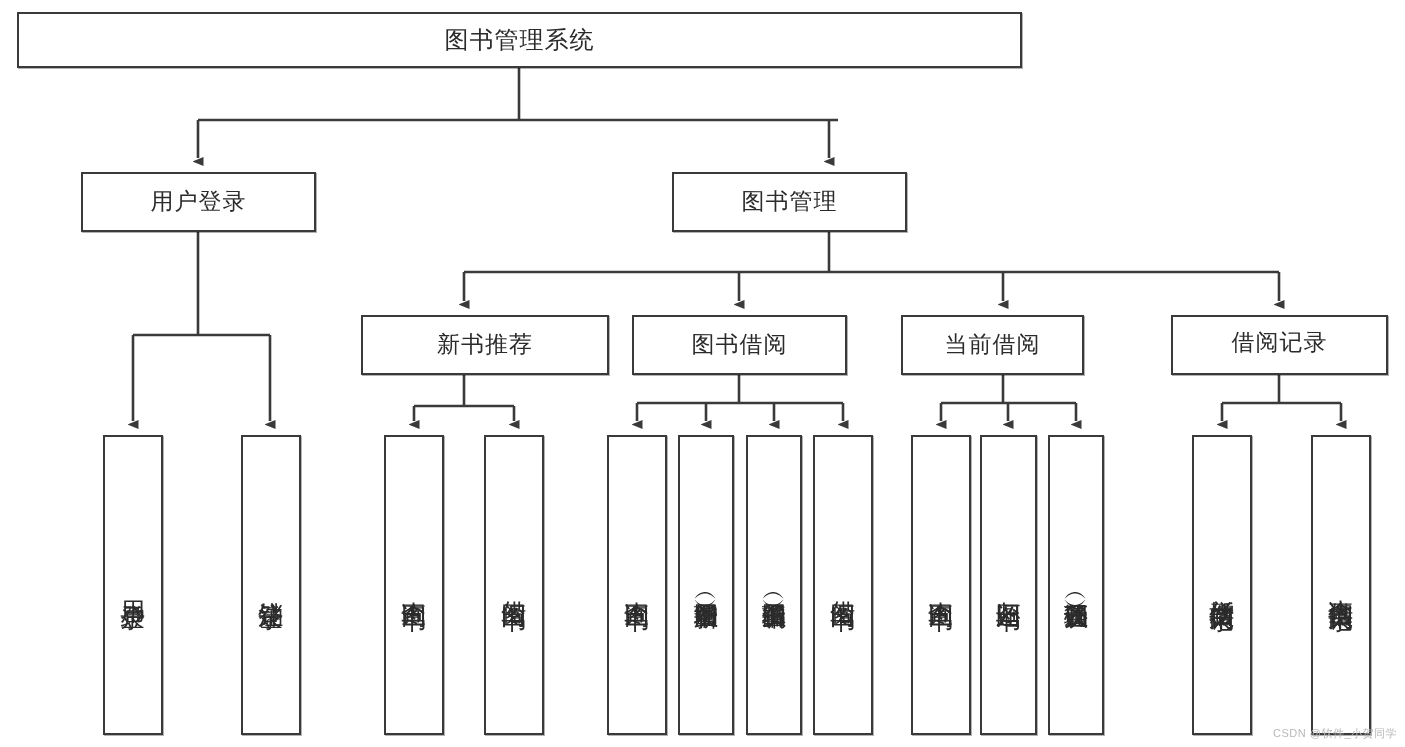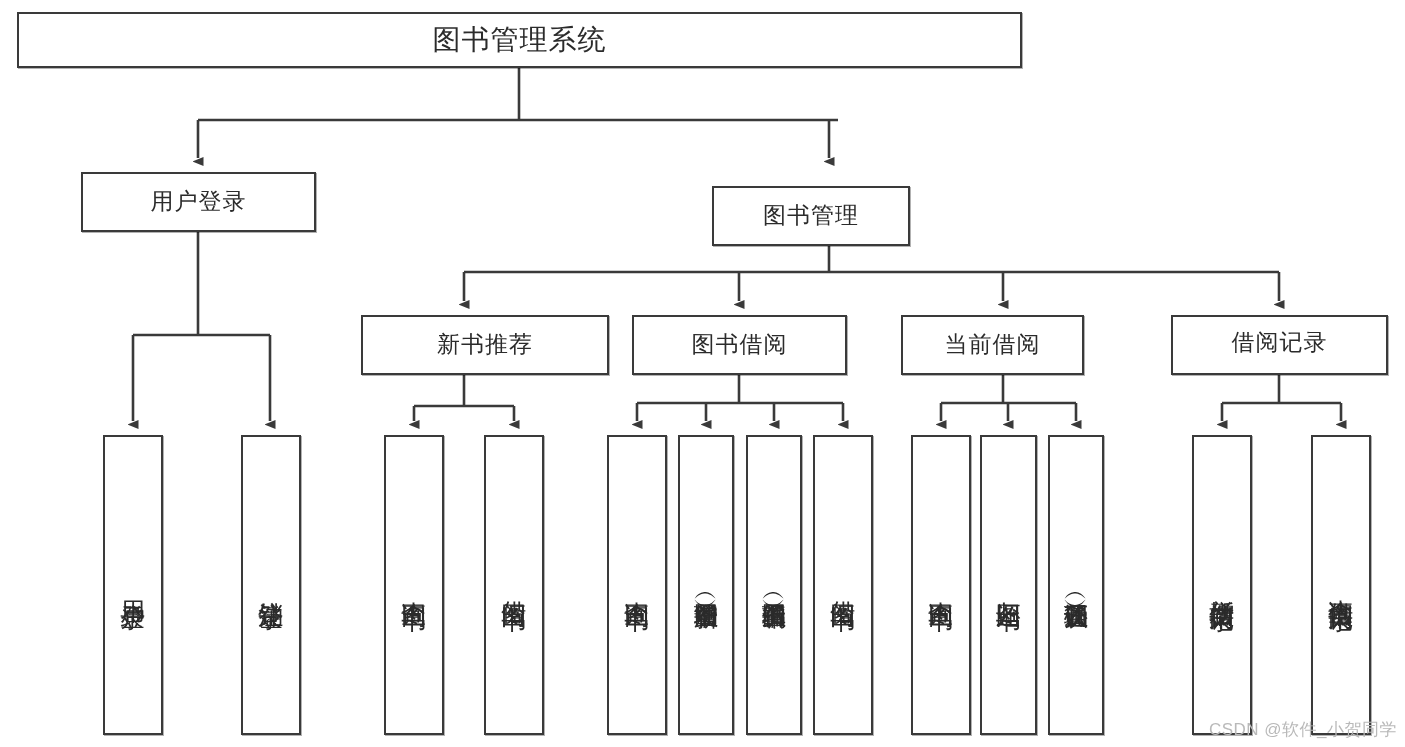--- a/index.html
+++ b/index.html
@@ -39,21 +39,21 @@
     display: block;
     text-align: center;
     line-height: 1.18;
     letter-spacing: 1px;
     white-space: nowrap;
   }
   .node.horizontal .label {
     font-size: 23px;
   }
   .node.root .label {
-    font-size: 28px;
+    font-size: 24px;
   }
   .node.vertical {
     align-items: center;
     justify-content: center;
     padding: 4px 0;
   }
   .node.vertical .label {
     writing-mode: vertical-rl;
     text-orientation: upright;
     font-size: 25px;
@@ -63,21 +63,21 @@
   }
   .node.vertical.tight .label {
     font-size: 24px;
     letter-spacing: 0px;
     line-height: 1.0;
   }
   #watermark {
     position: absolute;
     right: 8px;
     bottom: 6px;
-    font-size: 17px;
+    font-size: 11px;
     color: #b9b9b9;
     white-space: nowrap;
     letter-spacing: 0.5px;
   }
 </style>
 </head>
 <body>
 
 <div id="canvas">
 
@@ -131,21 +131,21 @@
     </g>
   </svg>
 
   <div class="node root horizontal" style="left:17px; top:12px; width:1005px; height:56px;">
     <span class="label">图书管理系统</span>
   </div>
 
   <div class="node horizontal" style="left:81px; top:172px; width:235px; height:60px;">
     <span class="label">用户登录</span>
   </div>
-  <div class="node horizontal" style="left:712px; top:172px; width:198px; height:60px;margin-top:14px;">
+  <div class="node horizontal" style="left:672px; top:172px; width:235px; height:60px;">
     <span class="label">图书管理</span>
   </div>
 
   <div class="node horizontal" style="left:361px; top:315px; width:248px; height:60px;">
     <span class="label">新书推荐</span>
   </div>
   <div class="node horizontal" style="left:632px; top:315px; width:215px; height:60px;">
     <span class="label">图书借阅</span>
   </div>
   <div class="node horizontal" style="left:901px; top:315px; width:183px; height:60px;">

